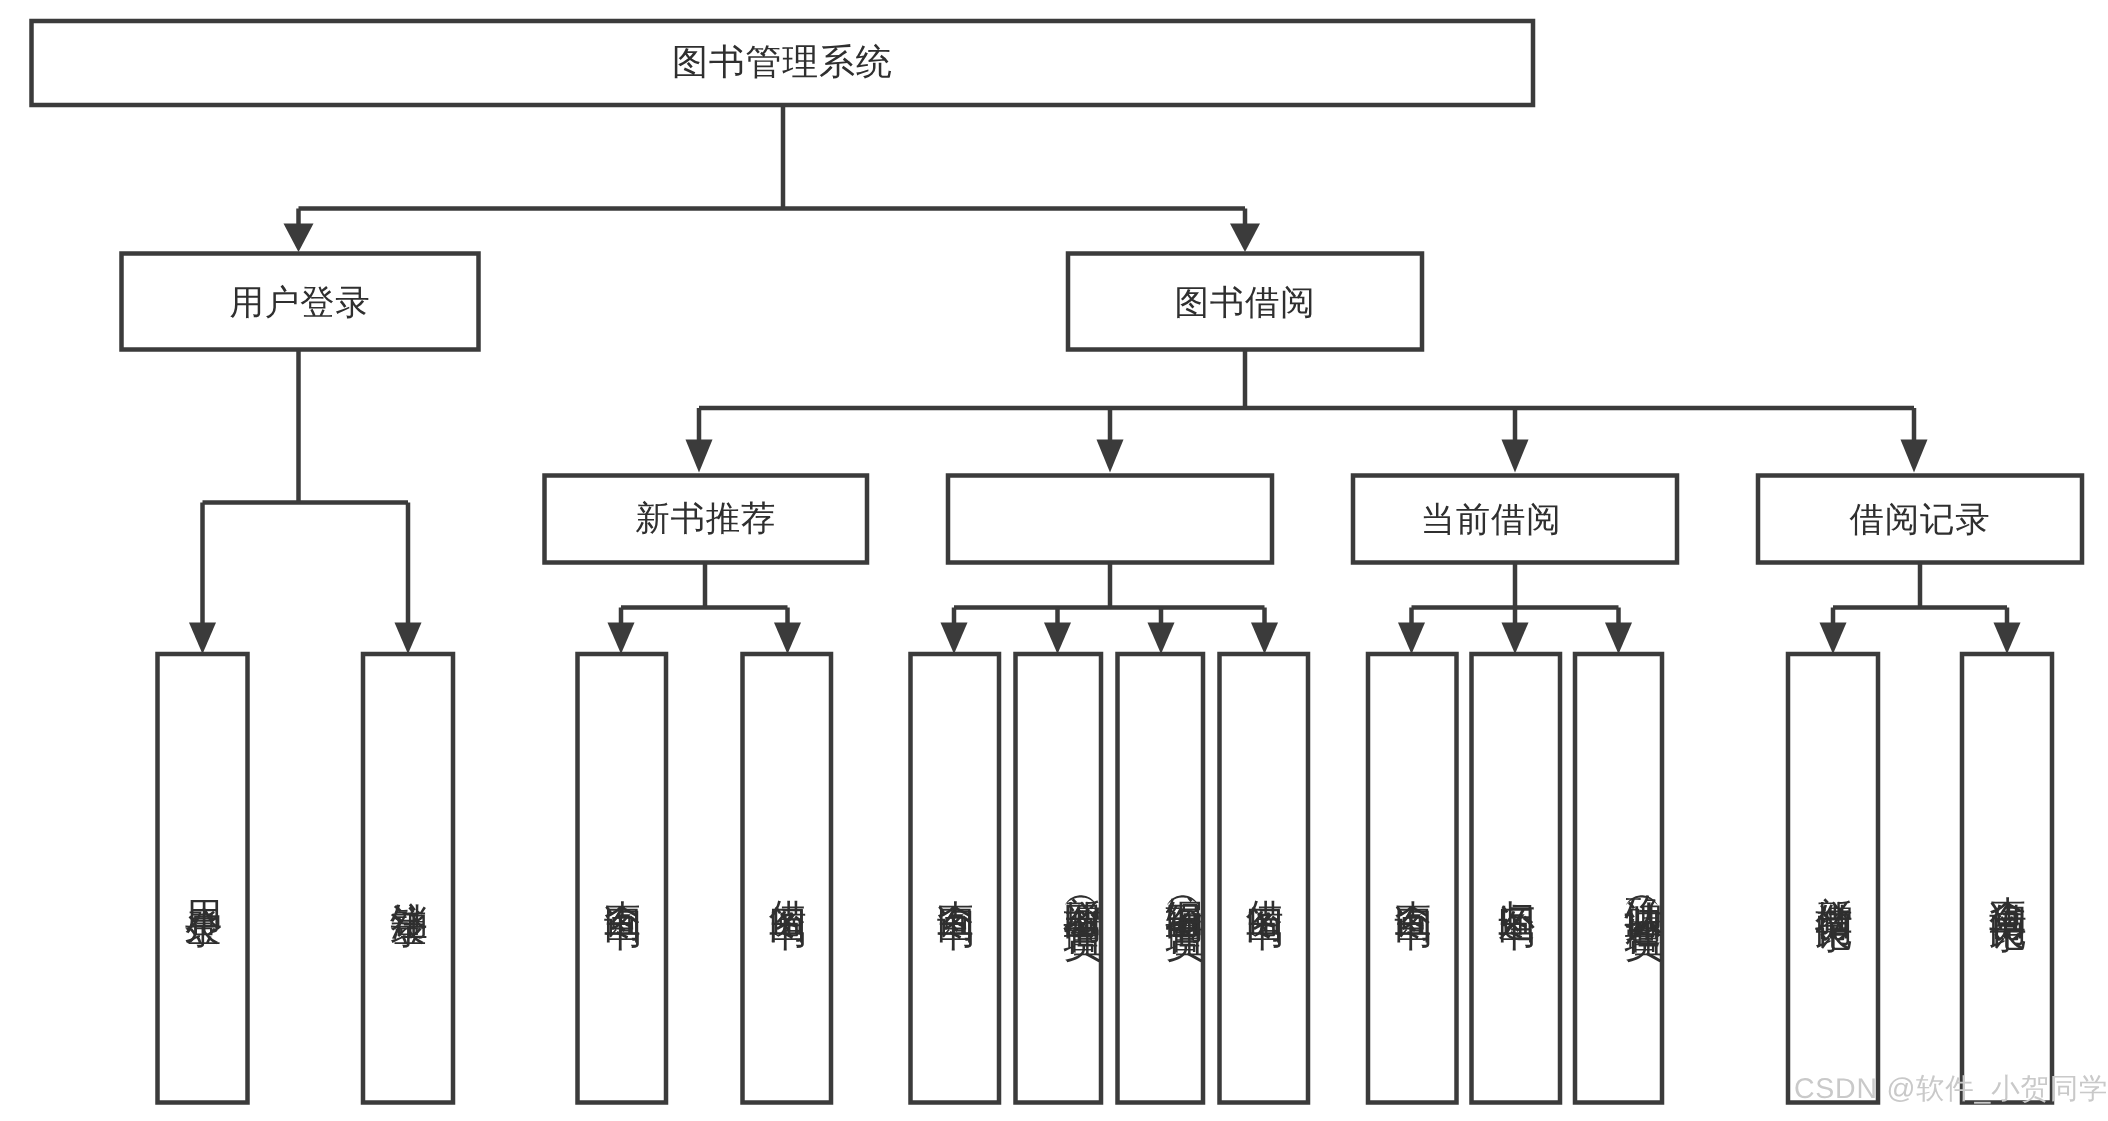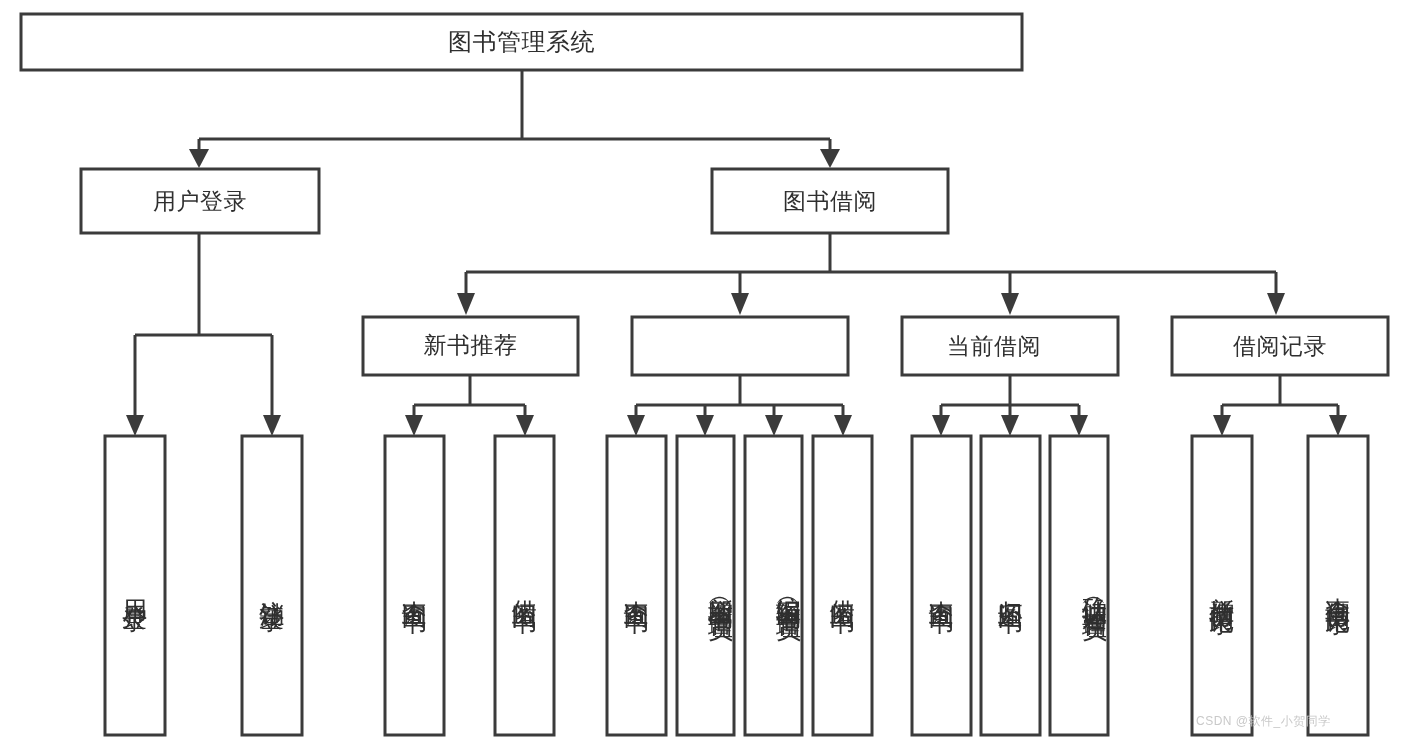--- a/index.html
+++ b/index.html
@@ -64,21 +64,21 @@
     line-height: 1.05;
     letter-spacing: 3px;
   }
   .node-label.root {
     font-size: 24px;
   }
   .watermark {
     position: absolute;
     left: 1196px;
     top: 713px;
-    font-size: 12px;
+    font-size: 19px;
     color: #c9c9c9;
     font-family: "Liberation Sans", "DejaVu Sans", sans-serif;
     white-space: nowrap;
     letter-spacing: 0.5px;
     pointer-events: none;
   }
 </style>
 </head>
 <body>
 

